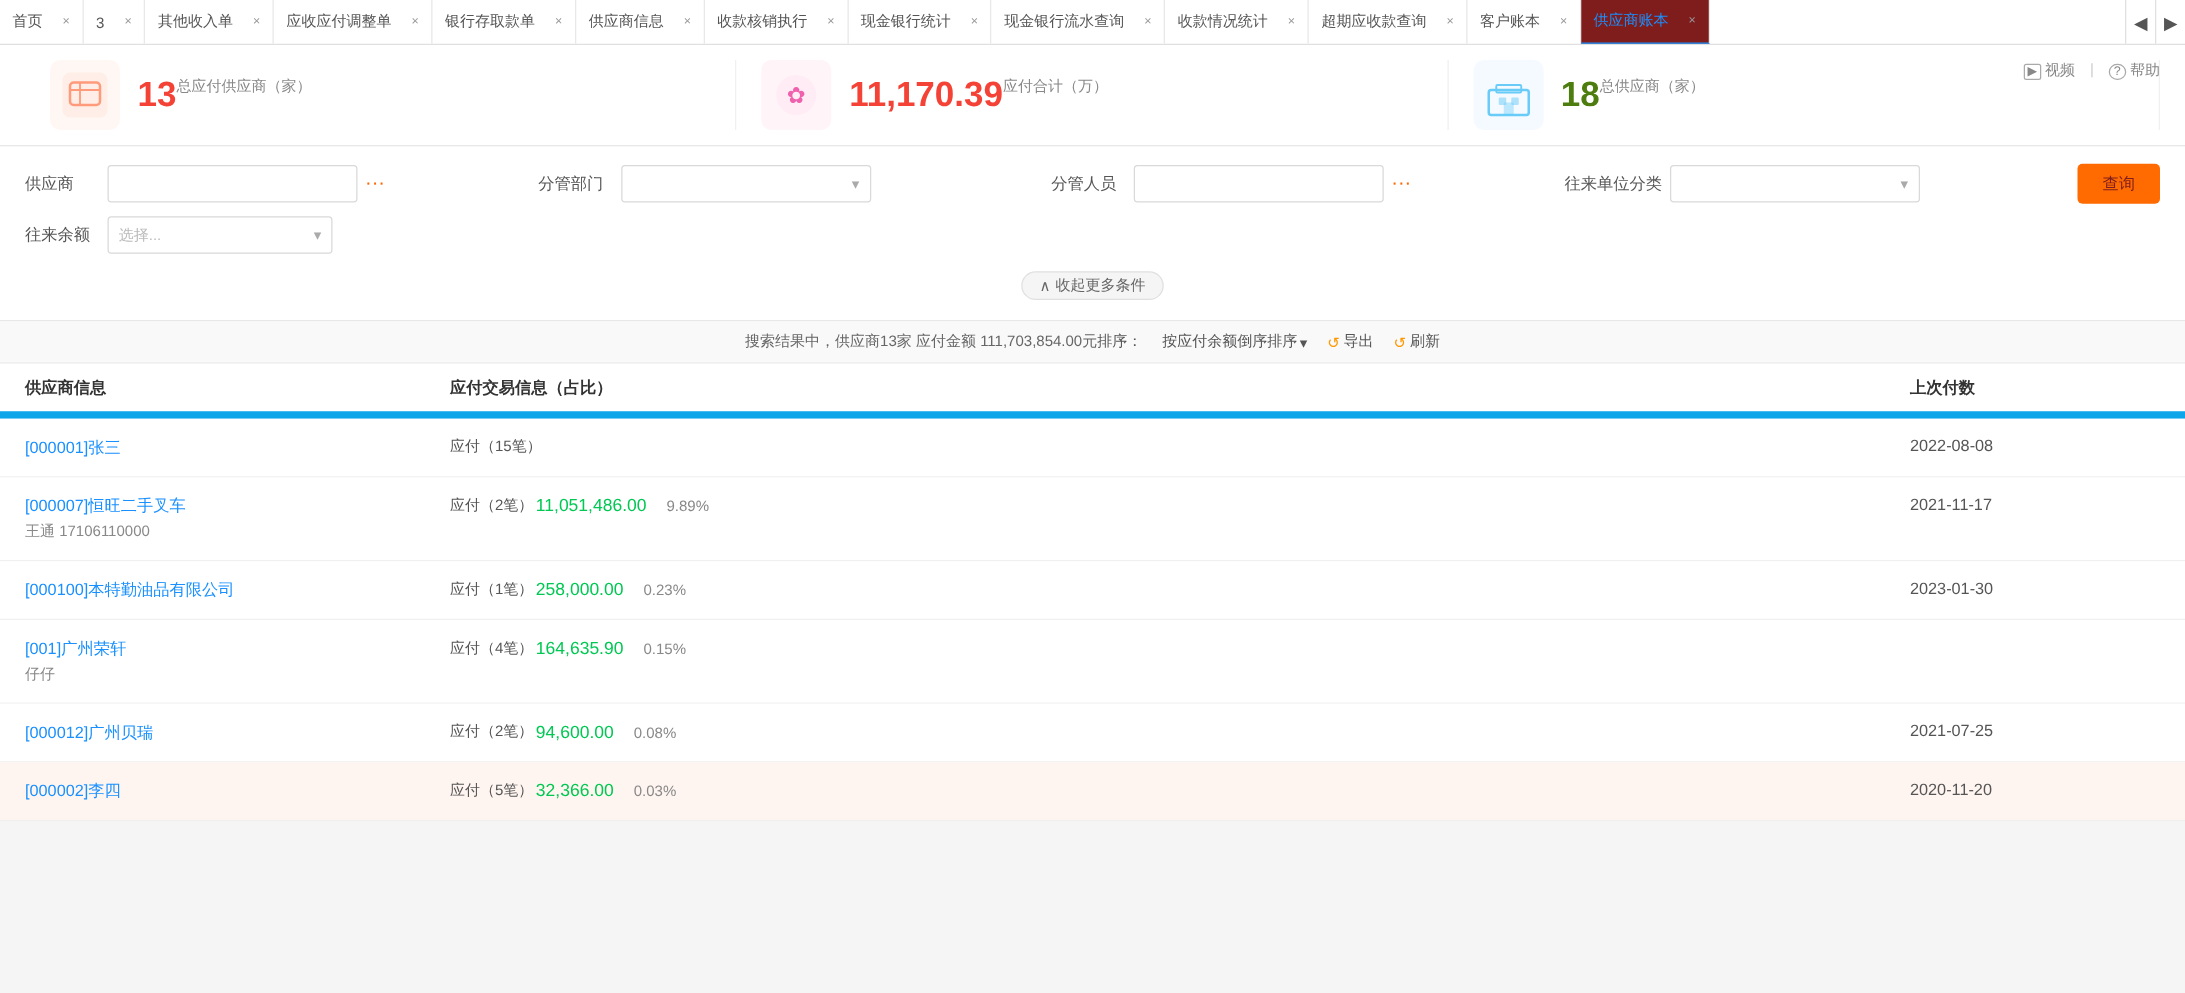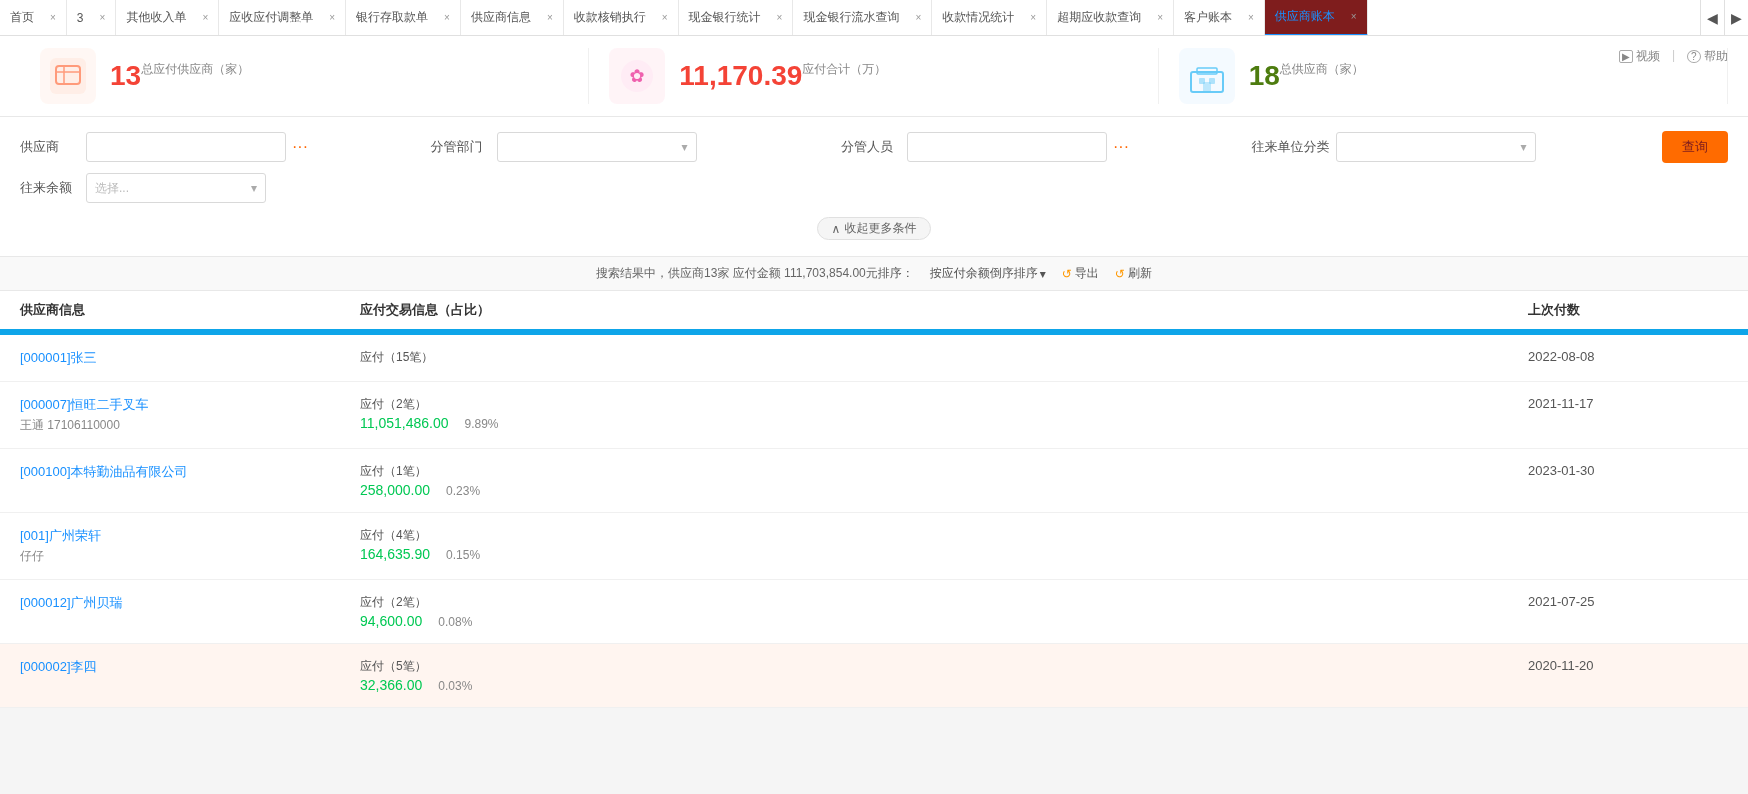--- a/index.html
+++ b/index.html
@@ -231,21 +231,21 @@
     }
     .table-row.highlighted { background: #fff5f0; }
 
     .supplier-name {
       color: #1890ff;
       cursor: pointer;
       font-size: 13px;
     }
     .supplier-sub { color: #888; font-size: 12px; margin-top: 3px; }
 
-    .trans-info { display: flex; flex-direction: column; gap: 2px; }
+    .trans-info { display: flex; flex-direction: row; gap: 2px; }
     .trans-type { font-size: 12px; color: #555; }
     .trans-amount { color: #00c853; font-size: 14px; font-weight: 500; cursor: pointer; }
     .trans-percent { font-size: 12px; color: #888; margin-left: 16px; }
     .trans-row { display: flex; align-items: baseline; gap: 0; }
 
     .last-pay { font-size: 13px; color: #555; }
   </style>
 </head>
 <body>
 

